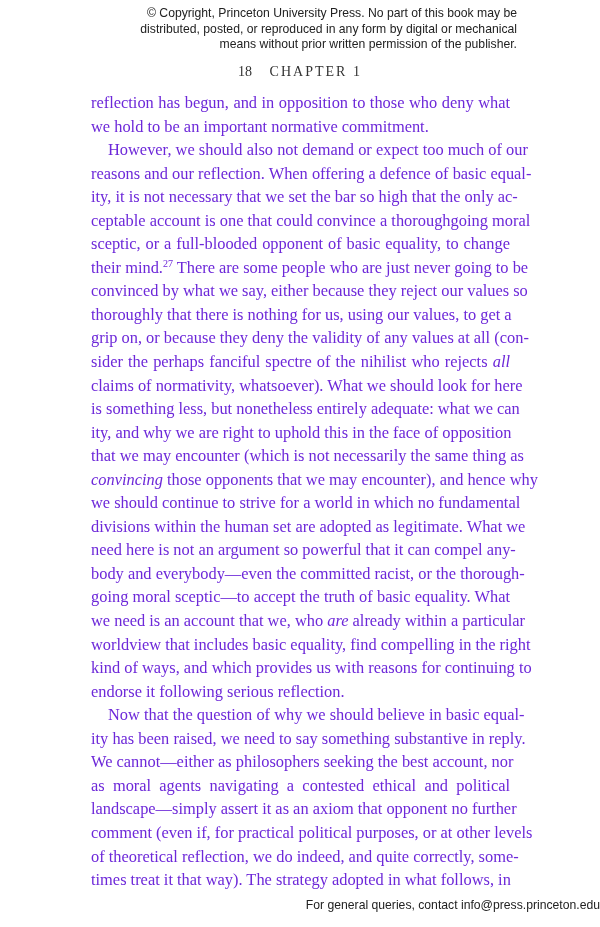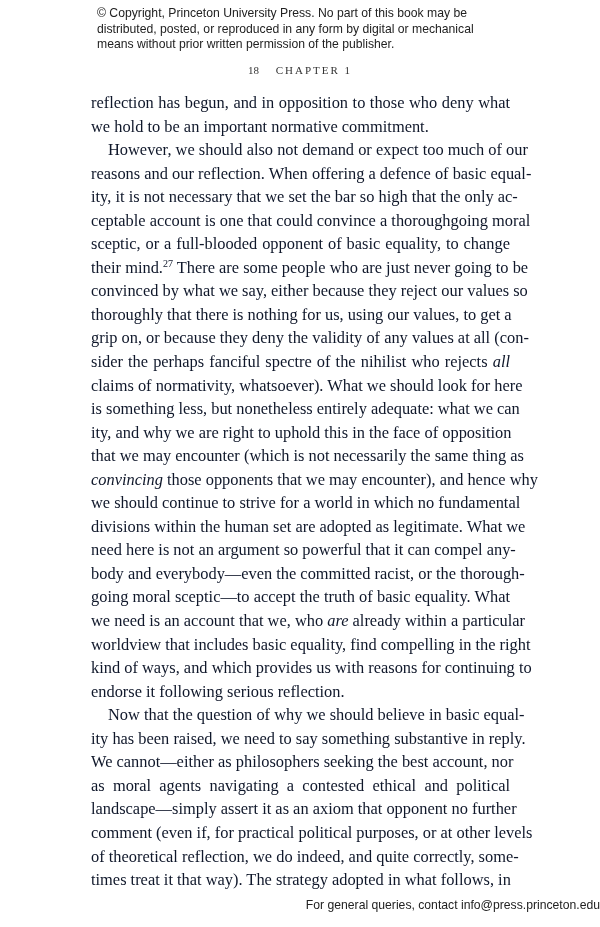--- a/index.html
+++ b/index.html
@@ -1,30 +1,31 @@
 <!DOCTYPE html>
 <html><head>
 <meta charset="utf-8">
 <style>
   html, body { margin: 0; padding: 0; background: #ffffff; }
   body { width: 600px; height: 927px; position: relative; overflow: hidden; }
   .copyright {
     position: absolute; left: 97px; top: 6px; width: 420px;
     font-family: "Liberation Sans", sans-serif; font-size: 12.2px; line-height: 15.5px;
     color: #222;
+    text-align: right;
   }
   .running-head {
     position: absolute; left: 0; top: 64px; width: 600px; text-align: center;
-    font-family: "Liberation Serif", serif; font-size: 11px; letter-spacing: 2px; color: #333;
+    font-family: "Liberation Serif", serif; font-size: 14px; letter-spacing: 2px; color: #333;
   }
   .running-head .pg { margin-right: 12px; letter-spacing: 0; }
   .body-text {
     position: absolute; left: 91px; top: 91px; width: 419px;
     font-family: "Liberation Serif", serif; font-size: 16.4px; line-height: 23.55px;
-    color: #0f172a;
+    color: #6d28d9;
   }
   .line { display: block; white-space: nowrap; text-align: justify; text-align-last: justify; height: 23.55px; }
   .line.last { text-align-last: left; }
   .line.indent { padding-left: 17px; }
   sup { font-size: 10px; line-height: 0; vertical-align: 6px; }
   .footer {
     position: absolute; left: 0; top: 898px; width: 600px; text-align: right;
     font-family: "Liberation Sans", sans-serif; font-size: 12.2px; color: #222;
   }
 </style>

